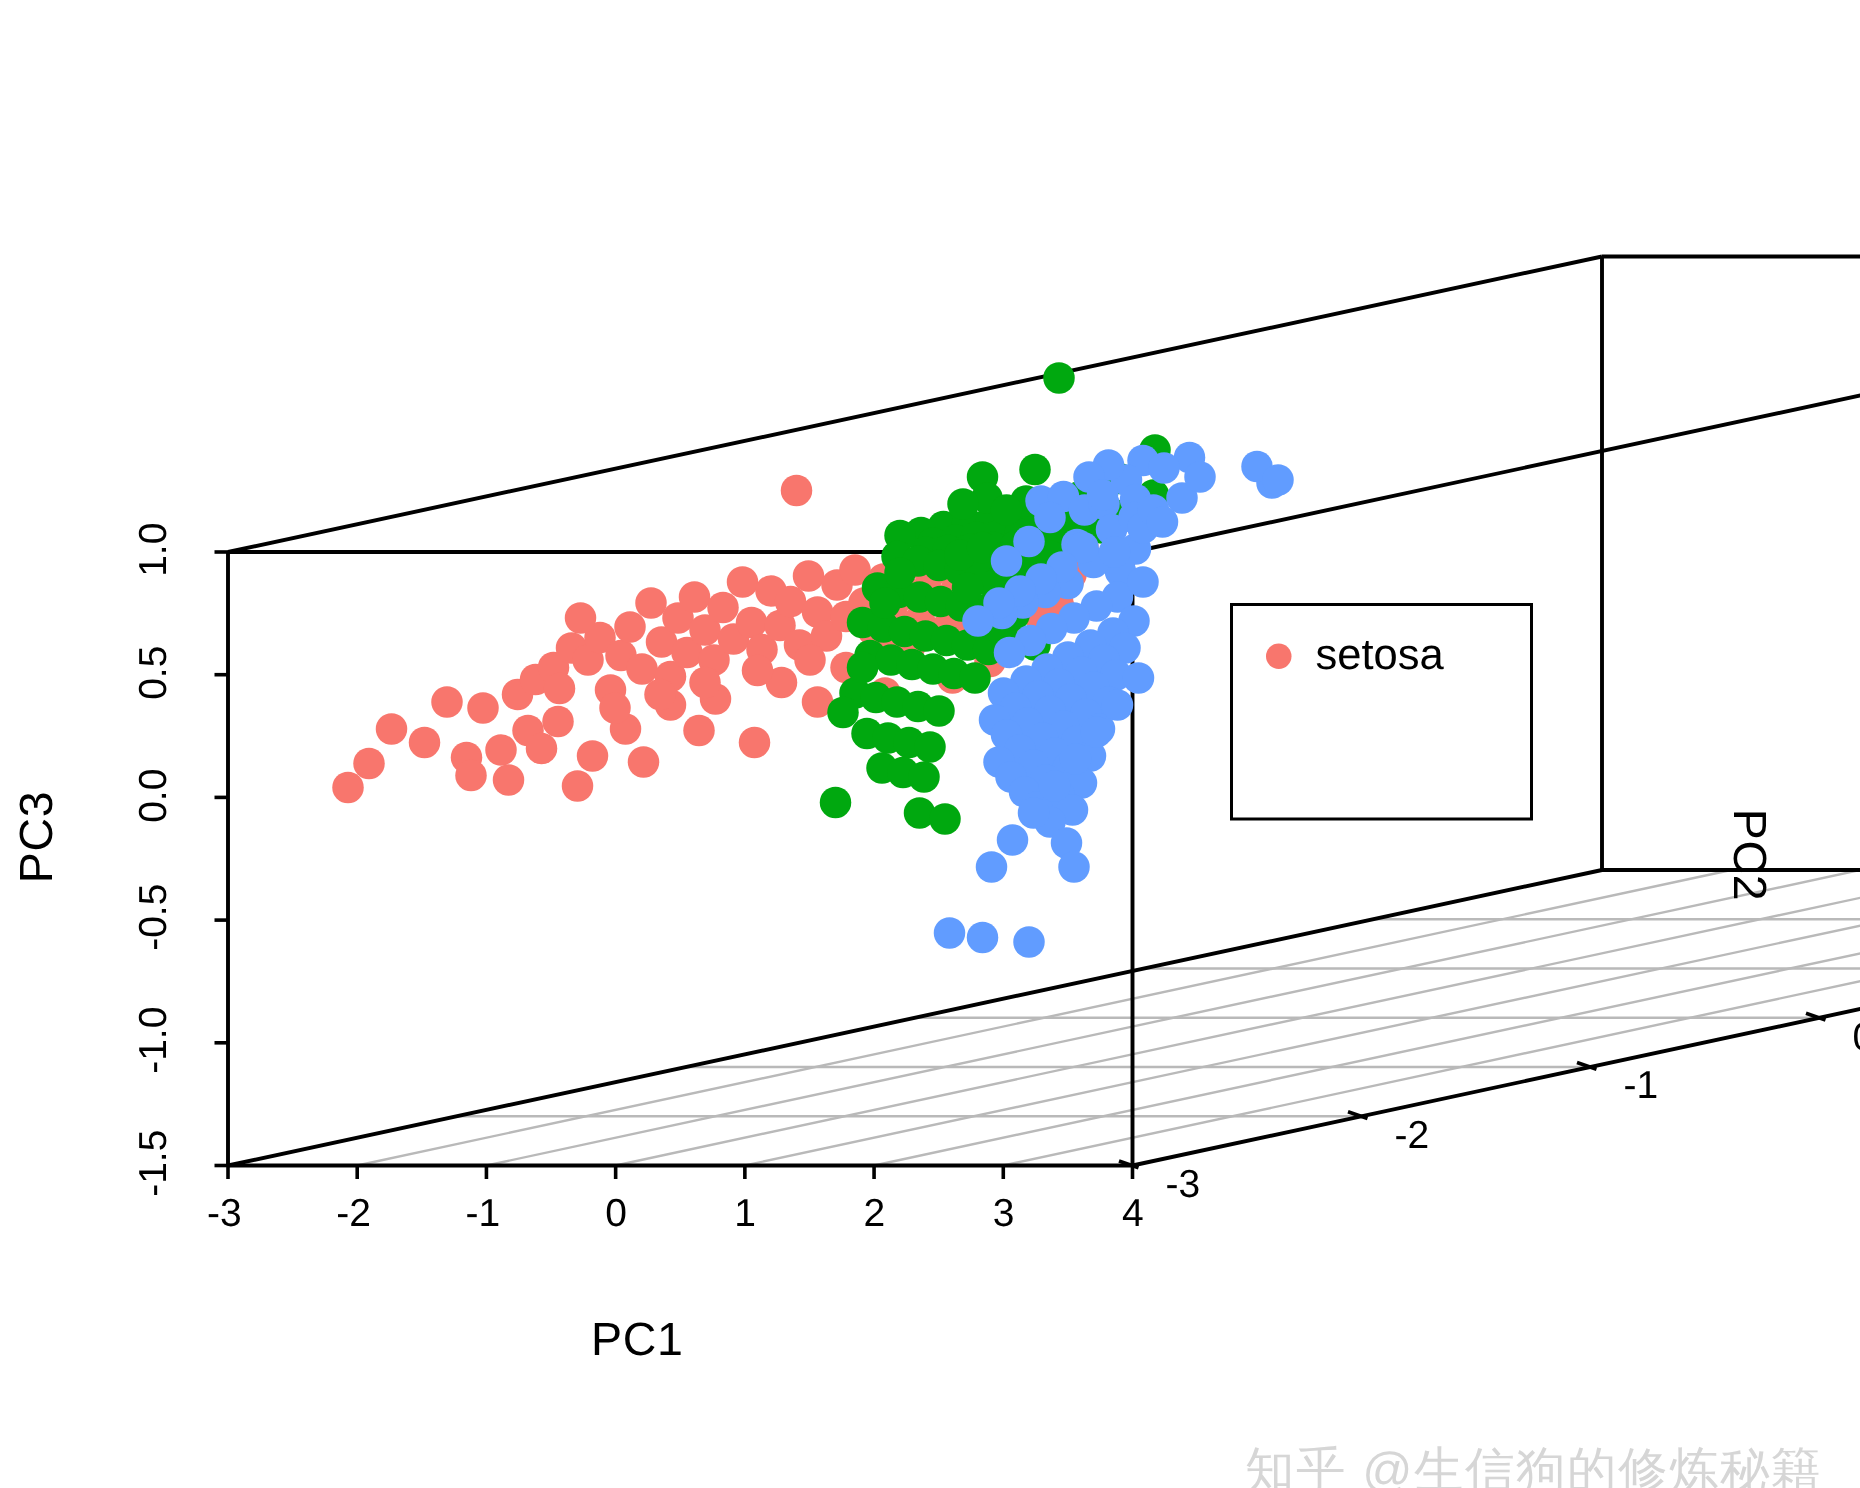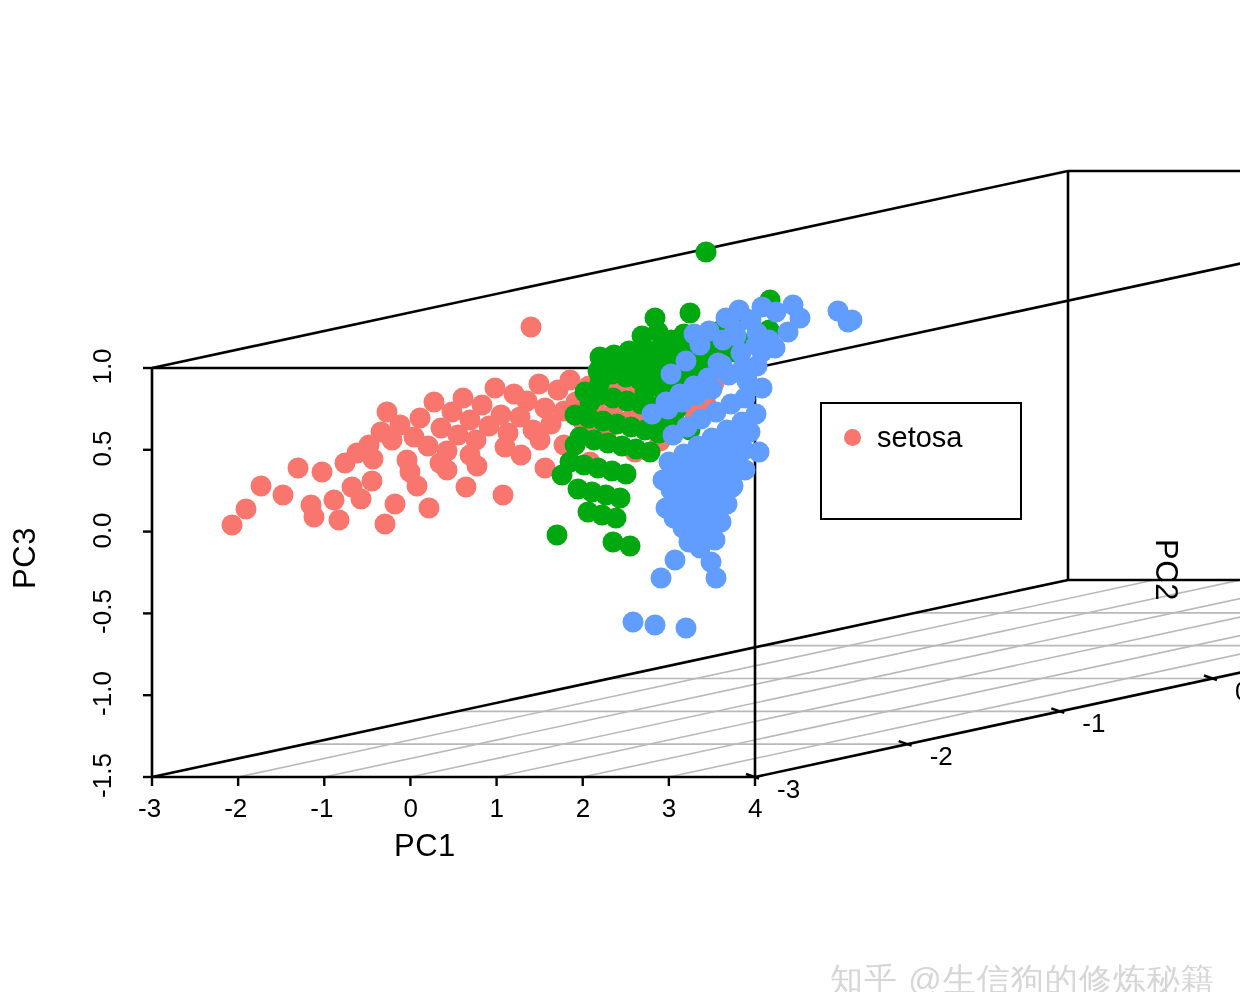--- a/index.html
+++ b/index.html
@@ -30,21 +30,21 @@
   .axis-title {
     position: absolute;
     font-family: "Liberation Sans", sans-serif;
     font-size: 31px;
     color: #000000;
     white-space: nowrap;
     letter-spacing: 0.5px;
   }
   #pc1-title {
     left: 394px;
-    top: 828px;
+    top: 875px;
   }
   #pc3-title {
     left: -6px;
     top: 540px;
     transform: rotate(-90deg);
     transform-origin: 50% 50%;
   }
   #pc2-title {
     left: 1135px;
     top: 552px;
@@ -72,21 +72,21 @@
   }
   .tick-label.rot {
     transform: rotate(-90deg);
     transform-origin: 50% 50%;
   }
   #legend-box {
     position: absolute;
     left: 820px;
     top: 402px;
     width: 202px;
-    height: 118px;
+    height: 145px;
     border: 2px solid #000000;
     background: #ffffff;
     box-sizing: border-box;
   }
   .legend-row {
     position: absolute;
     left: 0;
     width: 100%;
     height: 38px;
     display: flex;

